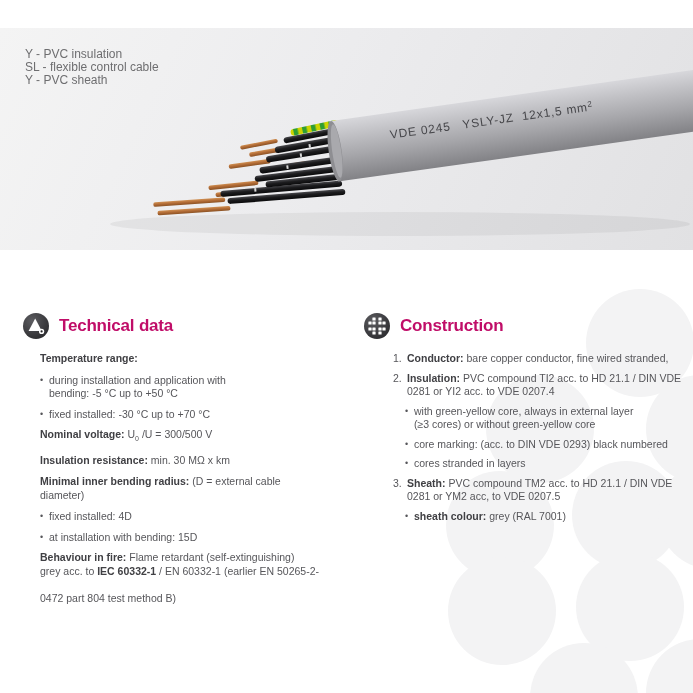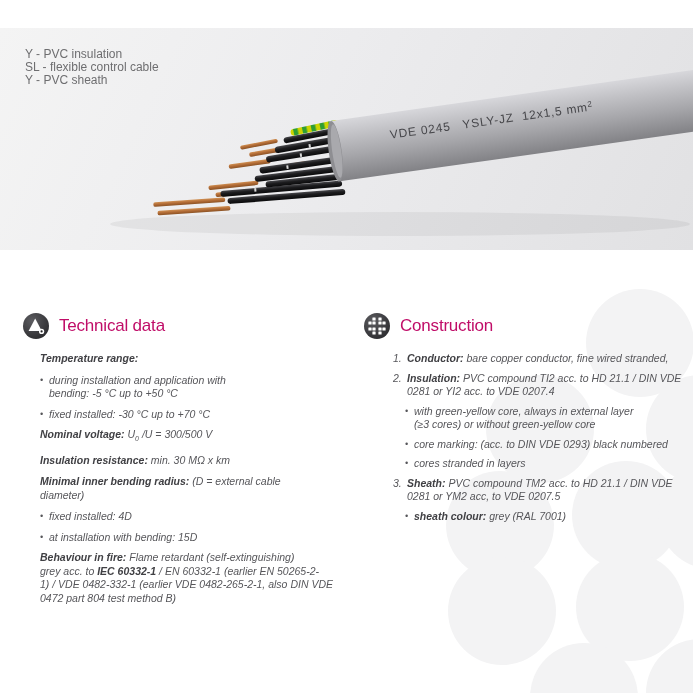--- a/index.html
+++ b/index.html
@@ -12,26 +12,26 @@
 
   
   .photo{position:absolute;left:0;top:28px;width:693px;height:222px;z-index:1;
          background:linear-gradient(115deg,#f4f4f4 0%,#ececee 45%,#e1e1e3 100%);overflow:hidden;}
   .photo svg{position:absolute;left:0;top:0;}
   .legend{position:absolute;left:25px;top:20px;font-size:12px;line-height:13px;color:#6e6e70;z-index:2;}
   .cable-print{font-size:12px;letter-spacing:0.8px;fill:#47474b;font-weight:500;white-space:pre;}
 
   
   .section-head{position:absolute;display:flex;align-items:center;gap:9px;z-index:2;}
-  .section-head h2{margin:0;font-size:17px;font-weight:400;color:#c00d68;letter-spacing:-0.2px;}
+  .section-head h2{margin:0;font-size:17px;font-weight:700;color:#c00d68;letter-spacing:-0.2px;}
   .icon-badge{width:28px;height:28px;flex:0 0 28px;}
 
   
   .col{position:absolute;z-index:2;font-size:10.5px;line-height:13.5px;}
-  .item{position:relative;margin:0 0 7px 0;font-style:italic;}
+  .item{position:relative;margin:0 0 7px 0;}
   .item.label{margin-bottom:8px;}
   .item b{color:#404044;}
   .item.bullet{padding-left:9px;}
   .item.bullet2{padding-left:9px;margin-left:12px;margin-bottom:6px;}
   .item .dot{position:absolute;left:0;top:0;font-size:9px;}
   .item.numbered{padding-left:14px;margin-bottom:6px;}
   .item.numbered .num{position:absolute;left:0;top:0;}
   sub{vertical-align:sub;font-size:7px;}
 </style>
 </head>
@@ -172,21 +172,21 @@
 
   <div class="col" style="left:40px;top:352px;width:330px;">
       <div class="item label"><b>Temperature range:</b></div>
       <div class="item bullet"><span class="dot">•</span><span>during installation and application with</span><br><span>bending: -5 °C up to +50 °C</span></div>
       <div class="item bullet"><span class="dot">•</span><span>fixed installed: -30 °C up to +70 °C</span></div>
       <div class="item label"><b>Nominal voltage:</b><span> U</span><sub>0</sub><span> /U = 300/500 V</span></div>
       <div class="item label"><b>Insulation resistance:</b><span> min. 30 MΩ x km</span></div>
       <div class="item label"><b>Minimal inner bending radius:</b><span> (D = external cable</span><br><span>diameter)</span></div>
       <div class="item bullet"><span class="dot">•</span><span>fixed installed: 4D</span></div>
       <div class="item bullet"><span class="dot">•</span><span>at installation with bending: 15D</span></div>
-      <div class="item label"><b>Behaviour in fire:</b><span> Flame retardant (self-extinguishing)</span><br><span>grey acc. to </span><b>IEC 60332-1</b><span> / EN 60332-1 (earlier EN 50265-2-</span><br><span>1) / VDE 0482-332-1 (earlier VDE 0482-265-2-1, also DIN VDE</span><br><span>0472 part 804 test method B)</span></div>
+      <div class="item label"><b>Behaviour in fire:</b><span> Flame retardant (self-extinguishing)</span><br><span>grey acc. to </span><b>IEC 60332-1</b><span> / EN 60332-1 (earlier EN 50265-2-</span><br><br><span>0472 part 804 test method B)</span></div>
     </div>
 
   <div class="col" style="left:393px;top:352px;width:300px;">
       <div class="item numbered"><span class="num">1.</span><b>Conductor:</b><span> bare copper conductor, fine wired stranded,</span><br></div>
       <div class="item numbered"><span class="num">2.</span><b>Insulation:</b><span> PVC compound TI2 acc. to HD 21.1 / DIN VDE</span><br><span>0281 or YI2 acc. to VDE 0207.4</span></div>
       <div class="item bullet2"><span class="dot">•</span><span>with green-yellow core, always in external layer</span><br><span>(≥3 cores) or without green-yellow core</span></div>
       <div class="item bullet2"><span class="dot">•</span><span>core marking: (acc. to DIN VDE 0293) black numbered</span></div>
       <div class="item bullet2"><span class="dot">•</span><span>cores stranded in layers</span></div>
       <div class="item numbered"><span class="num">3.</span><b>Sheath:</b><span> PVC compound TM2 acc. to HD 21.1 / DIN VDE</span><br><span>0281 or YM2 acc, to VDE 0207.5</span></div>
       <div class="item bullet2"><span class="dot">•</span><b>sheath colour:</b><span> grey (RAL 7001)</span></div>

